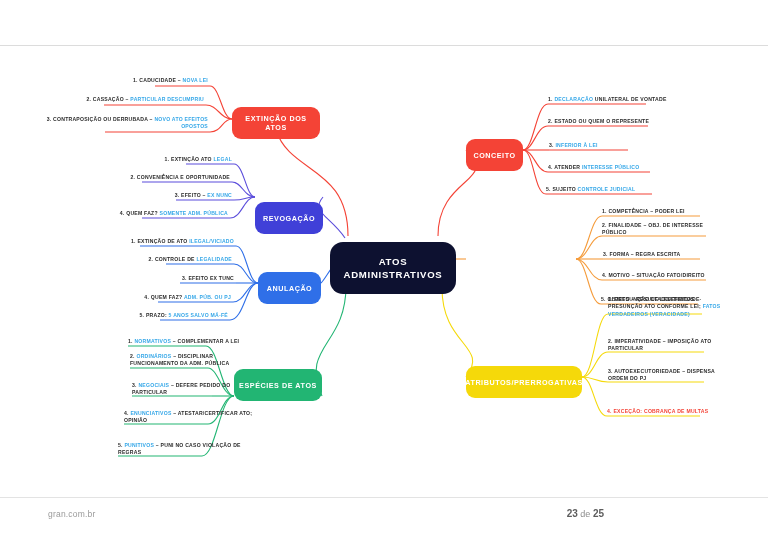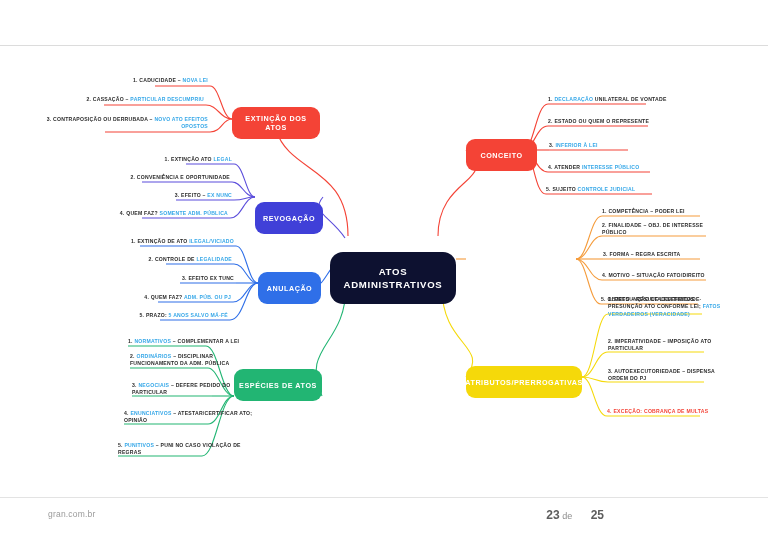--- a/index.html
+++ b/index.html
@@ -18,44 +18,44 @@
   .logo-swoosh{position:absolute;left:2px;top:1px;width:27px;height:6px;border-radius:14px 14px 0 0;
     border-top:3.5px solid #f0404a;border-left:3.5px solid transparent;border-right:3.5px solid transparent;
     box-sizing:border-box;}
   .header-rule{position:absolute;left:0;top:45px;width:768px;height:1px;background:#dcdcdc;}
 
   
   .footer{position:absolute;left:0;bottom:0;width:646px;height:46px;}
   .footer-rule{position:absolute;left:0;top:0;width:768px;height:1px;background:#e3e3e3;}
   .footer-left{position:absolute;left:48px;top:12px;font-size:8.5px;color:#9a9a9a;letter-spacing:.2px;}
   .footer-right{position:absolute;right:42px;top:11px;font-size:9px;color:#8d8d8d;}
-  .footer-right b{color:#5d5d5d;font-weight:bold;font-size:12px;margin-left:16px;}
+  .footer-right b{color:#5d5d5d;font-weight:bold;font-size:10px;}
 
   
   .canvas{position:absolute;left:0;top:46px;width:768px;height:450px;}
   svg.links{position:absolute;left:0;top:0;width:768px;height:450px;pointer-events:none;}
 
   
   .center-node{
-    position:absolute;left:330px;top:206px;width:126px;height:52px;
+    position:absolute;left:330px;top:196px;width:126px;height:52px;
     background:#0d1130;border-radius:13px;color:#fff;
     display:flex;align-items:center;justify-content:center;text-align:center;
     font-size:9.6px;font-weight:bold;letter-spacing:.7px;line-height:13px;
   }
   .branch-node{
     position:absolute;border-radius:9px;color:#fff;
     display:flex;align-items:center;justify-content:center;text-align:center;
     font-size:7.2px;font-weight:bold;letter-spacing:.55px;line-height:9px;padding:16px 5px;
     box-sizing:border-box;
   }
   .b-ext{left:232px;top:61px;width:88px;height:23px;background:#f44336;}
   .b-rev{left:255px;top:140px;width:68px;height:22px;background:#4040d8;margin-top:16px;}
   .b-anu{left:258px;top:226px;width:63px;height:22px;background:#2f6fe8;}
   .b-esp{left:234px;top:323px;width:88px;height:22px;background:#22b573;}
-  .b-con{left:466px;top:93px;width:71px;height:22px;background:#f44336;}
+  .b-con{left:466px;top:93px;width:57px;height:22px;background:#f44336;}
   .b-ele{left:466px;top:202px;width:110px;height:23px;background:#f59c3c;}
   .b-atr{left:466px;top:320px;width:116px;height:22px;background:#f5d90a;color:#fff;}
 
   
   .leaf{
     position:absolute;font-size:5.1px;font-weight:bold;color:#2a2a2a;
     letter-spacing:.25px;line-height:7.3px;
   }
   .leaf.r{text-align:right;}
   .leaf.l{text-align:left;}

